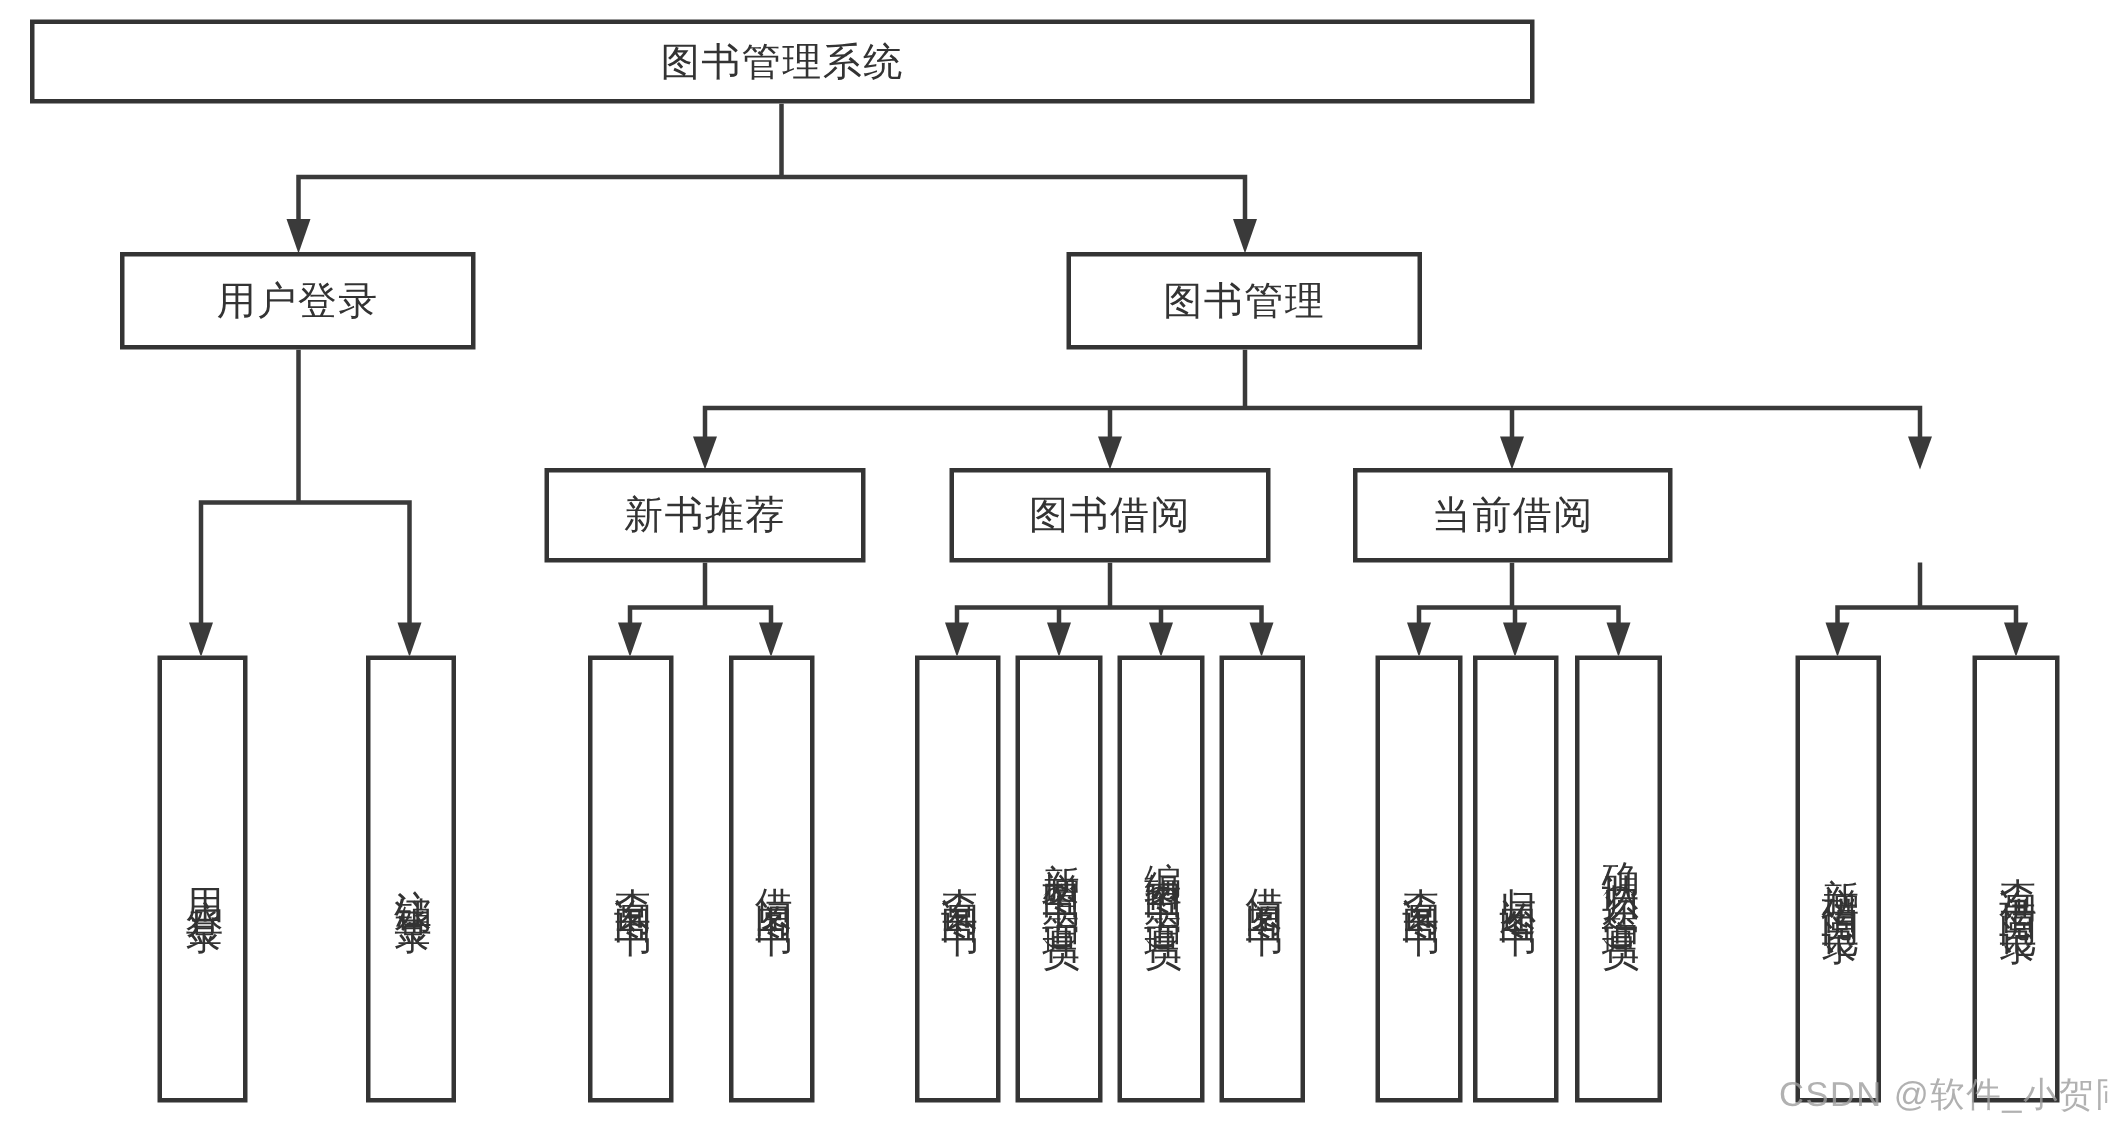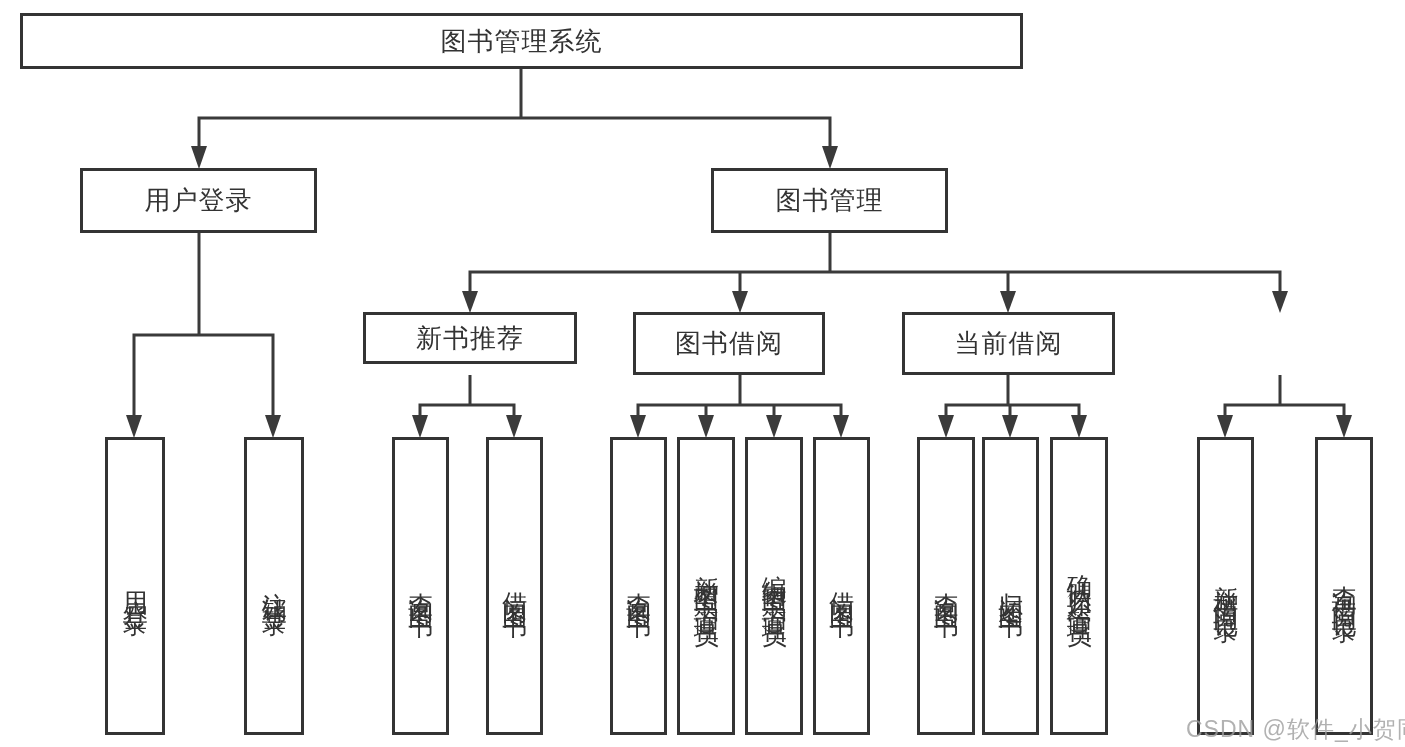--- a/index.html
+++ b/index.html
@@ -108,22 +108,22 @@
       <polygon points="1217,415 1233,415 1225,438"></polygon>
       <polygon points="1336,415 1352,415 1344,438"></polygon>
     </g>
   </svg>
 
   <div class="node h-node" style="left:20px; top:13px; width:1003px; height:56px;">图书管理系统</div>
 
   <div class="node h-node" style="left:80px; top:168px; width:237px; height:65px;">用户登录</div>
   <div class="node h-node" style="left:711px; top:168px; width:237px; height:65px;">图书管理</div>
 
-  <div class="node h-node" style="left:363px; top:312px; width:214px; height:52px;">新书推荐</div>
-  <div class="node h-node" style="left:633px; top:312px; width:192px; height:63px;">图书借阅</div>
+  <div class="node h-node" style="left:363px; top:312px; width:214px; height:63px;">新书推荐</div>
+  <div class="node h-node" style="left:633px; top:312px; width:214px; height:63px;">图书借阅</div>
   <div class="node h-node" style="left:902px; top:312px; width:213px; height:63px;text-align:right;">当前借阅</div>
 
   <div class="node v-node" style="left:105px; top:437px; width:60px; height:298px;">用户登录</div>
   <div class="node v-node" style="left:244px; top:437px; width:60px; height:298px;">注销登录</div>
 
   <div class="node v-node" style="left:392px; top:437px; width:57px; height:298px;">查询图书</div>
   <div class="node v-node" style="left:486px; top:437px; width:57px; height:298px;">借阅图书</div>
 
   <div class="node v-node" style="left:610px; top:437px; width:57px; height:298px;">查询图书</div>
   <div class="node v-node" style="left:677px; top:437px; width:58px; height:298px;">新增图书（管理员）</div>

